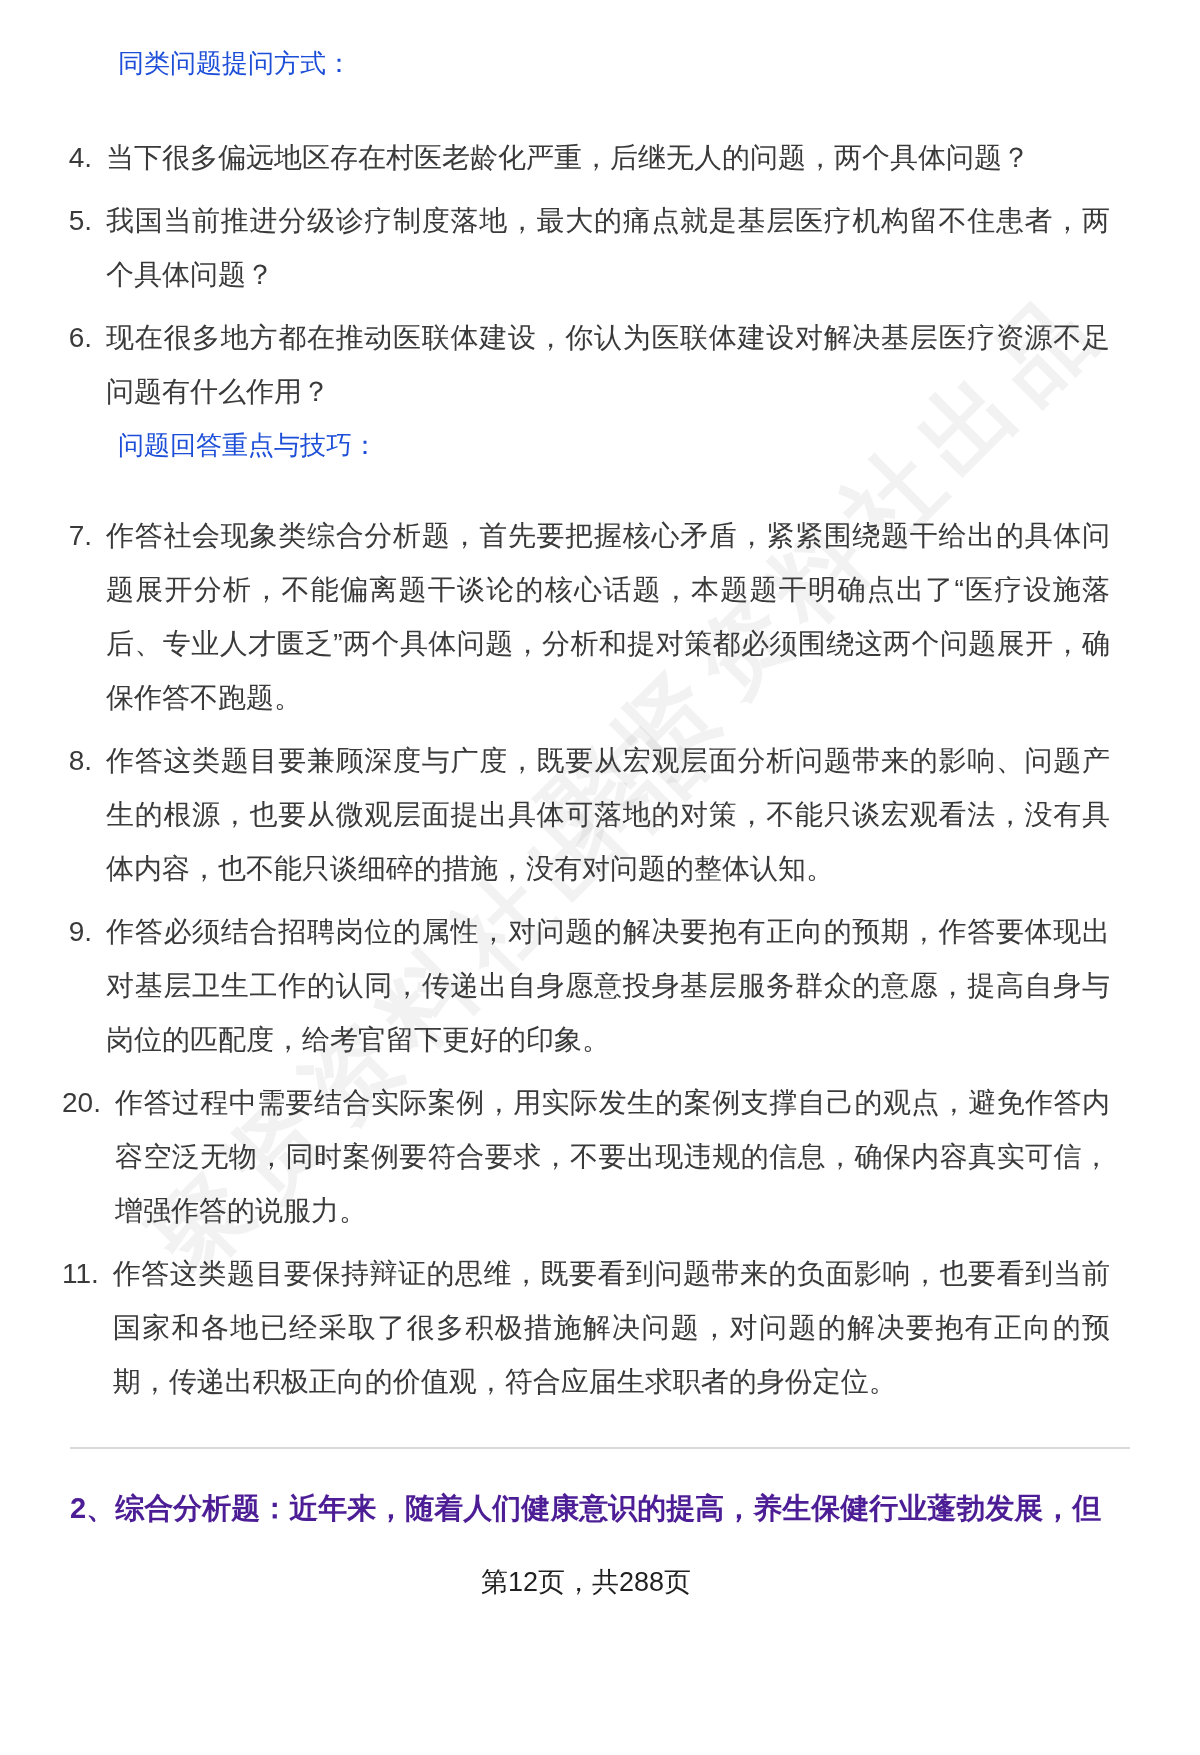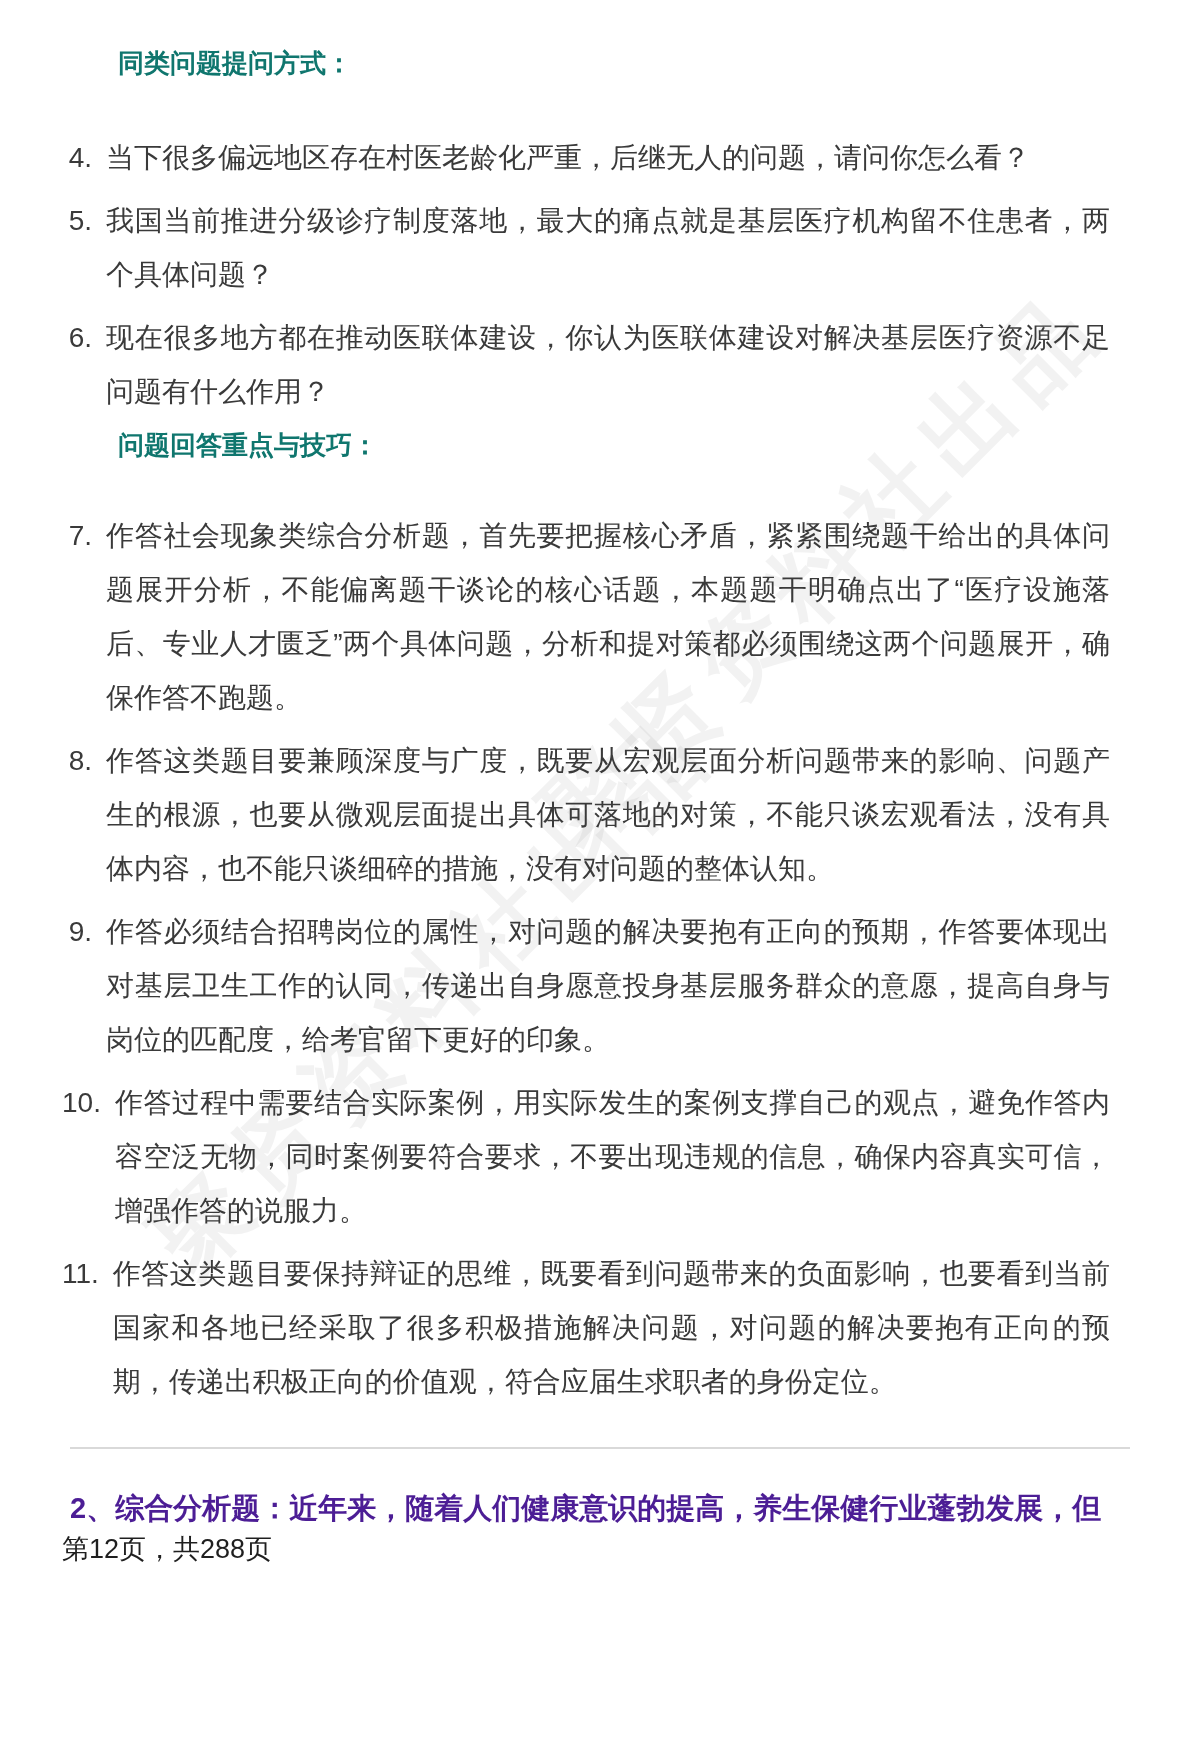--- a/index.html
+++ b/index.html
@@ -29,22 +29,22 @@
   }
   .wm1 { left: 560px; top: 770px; }
   .wm2 { left: 170px; top: 1195px; }
   .content {
     position: relative;
     z-index: 1;
     padding: 46px 90px 0 62px;
   }
   .heading {
     font-size: 26px;
-    font-weight: bold;
-    color: #0f766e;
+    font-weight: normal;
+    color: #1d4ed8;
     margin: 0 0 0 56px;
   }
   .heading-top { margin-bottom: 50px; }
   .heading-mid { margin-bottom: 46px; }
   .item {
     display: flex;
     font-size: 28px;
     line-height: 54px;
     margin-bottom: 9px;
     text-align: justify;
@@ -67,38 +67,39 @@
     font-size: 29px;
     font-weight: bold;
     color: #4c1d95;
     line-height: 46px;
     margin: 36px 0 0 8px;
     text-align: justify;
   }
   .footer {
     font-size: 27px;
     color: #1f1f1f;
-    margin-top: 0;
+    text-align: center;
+    margin-top: 33px;
   }
 </style>
 </head>
 <body>
 
 <div class="page">
 
   <div class="watermark wm1">聚贤资料社出品</div>
   <div class="watermark wm2">聚贤资料社出品</div>
 
   <div class="content">
 
     <h3 class="heading heading-top">同类问题提问方式：</h3>
 
     <div class="item">
       <span class="num">4.</span>
-      <span class="txt">当下很多偏远地区存在村医老龄化严重，后继无人的问题，请问你怎么看？</span>
+      <span class="txt">当下很多偏远地区存在村医老龄化严重，后继无人的问题，两个具体问题？</span>
     </div>
     <div class="item">
       <span class="num">5.</span>
       <span class="txt">我国当前推进分级诊疗制度落地，最大的痛点就是基层医疗机构留不住患者，两个具体问题？</span>
     </div>
     <div class="item">
       <span class="num">6.</span>
       <span class="txt">现在很多地方都在推动医联体建设，你认为医联体建设对解决基层医疗资源不足问题有什么作用？</span>
     </div>
 
@@ -110,21 +111,21 @@
     </div>
     <div class="item">
       <span class="num">8.</span>
       <span class="txt">作答这类题目要兼顾深度与广度，既要从宏观层面分析问题带来的影响、问题产生的根源，也要从微观层面提出具体可落地的对策，不能只谈宏观看法，没有具体内容，也不能只谈细碎的措施，没有对问题的整体认知。</span>
     </div>
     <div class="item">
       <span class="num">9.</span>
       <span class="txt">作答必须结合招聘岗位的属性，对问题的解决要抱有正向的预期，作答要体现出对基层卫生工作的认同，传递出自身愿意投身基层服务群众的意愿，提高自身与岗位的匹配度，给考官留下更好的印象。</span>
     </div>
     <div class="item">
-      <span class="num">10.</span>
+      <span class="num">20.</span>
       <span class="txt">作答过程中需要结合实际案例，用实际发生的案例支撑自己的观点，避免作答内容空泛无物，同时案例要符合要求，不要出现违规的信息，确保内容真实可信，增强作答的说服力。</span>
     </div>
     <div class="item">
       <span class="num">11.</span>
       <span class="txt">作答这类题目要保持辩证的思维，既要看到问题带来的负面影响，也要看到当前国家和各地已经采取了很多积极措施解决问题，对问题的解决要抱有正向的预期，传递出积极正向的价值观，符合应届生求职者的身份定位。</span>
     </div>
 
     <hr class="divider">
 
     <p class="next-question">2、综合分析题：近年来，随着人们健康意识的提高，养生保健行业蓬勃发展，但</p>

